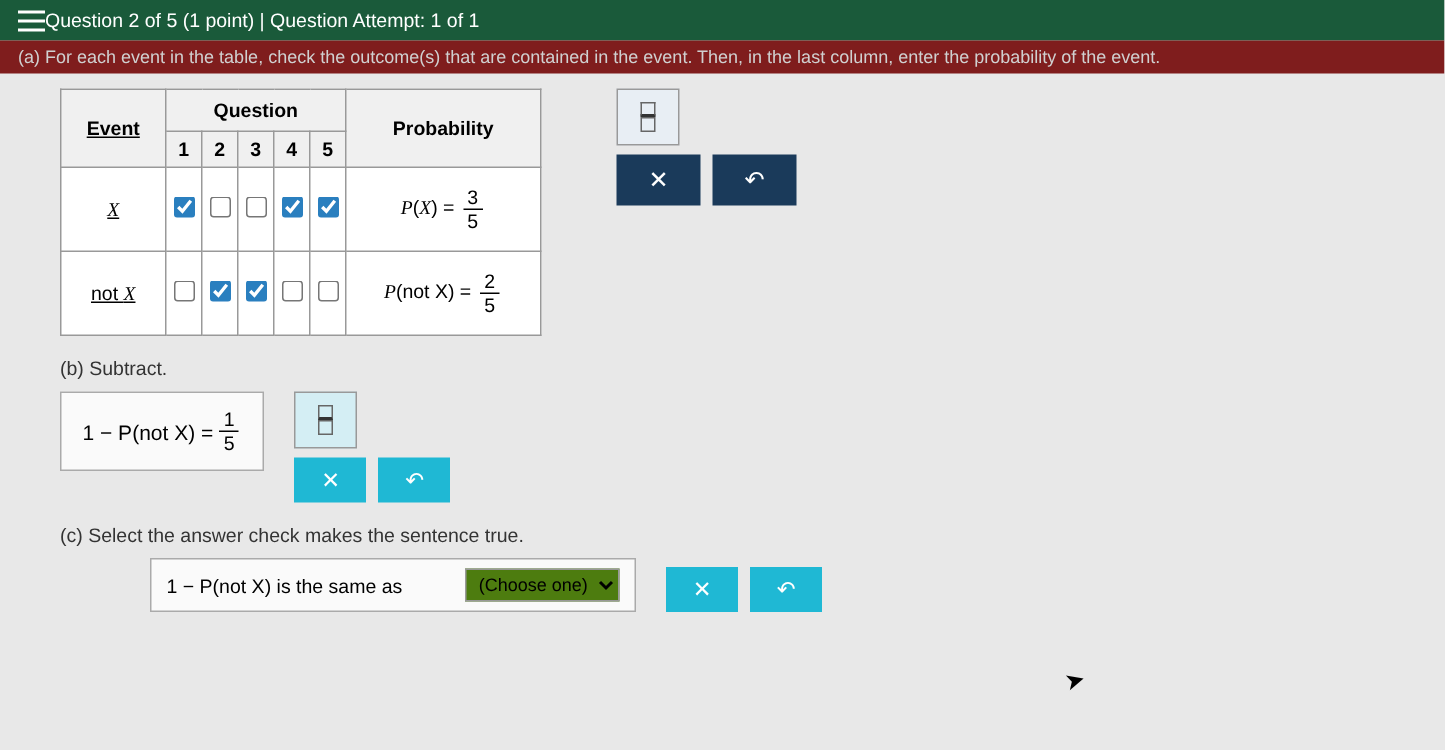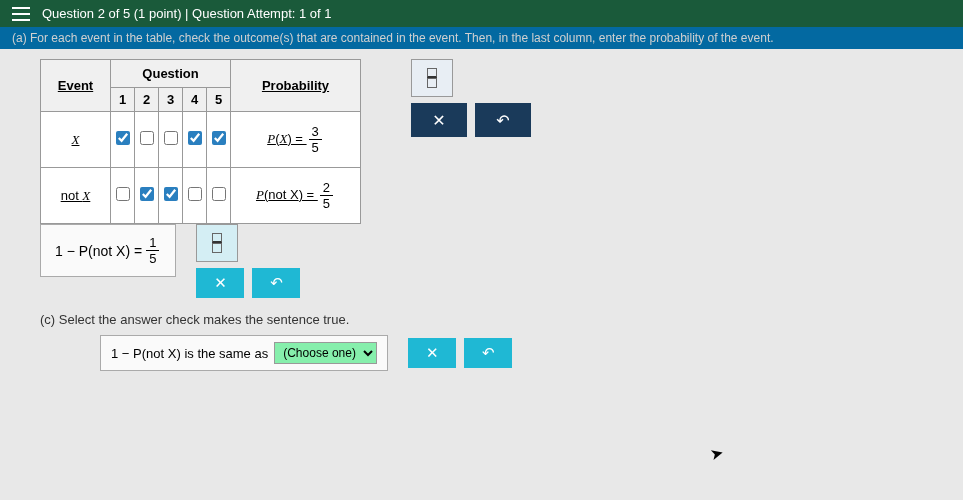--- a/index.html
+++ b/index.html
@@ -11,36 +11,35 @@
       overflow: hidden;
       position: relative;
     }
     .header {
       background: #1a5a3a;
       color: white;
       padding: 6px 12px;
       font-size: 13px;
       display: flex;
       align-items: center;
-      gap: 12px;
     }
     .hamburger {
       width: 18px;
       height: 14px;
       display: flex;
       flex-direction: column;
       justify-content: space-between;
     }
     .hamburger span {
       height: 2px;
       background: white;
       width: 100%;
     }
     .instruction {
-      background: #0369a1;
+      background: #7f1d1d;
       color: #d0d0d0;
       padding: 4px 12px;
       font-size: 12px;
       white-space: nowrap;
       overflow: hidden;
     }
     .content {
       padding: 10px 40px;
       position: relative;
     }
@@ -58,21 +57,21 @@
       text-align: center;
       font-size: 13px;
     }
     table.event-table th {
       background: #f0f0f0;
       padding: 6px 8px;
       font-weight: bold;
     }
     .event-col { width: 70px; padding: 8px 4px !important; text-decoration: underline; }
     .outcome-col { width: 24px; padding: 4px 2px !important; }
-    .prob-col { width: 130px; padding: 8px 4px !important; text-decoration: underline; }
+    .prob-col { width: 130px; padding: 8px 4px !important; }
     .row-tall td { height: 56px; }
     input[type="checkbox"] {
       width: 14px;
       height: 14px;
       accent-color: #2a7fbf;
     }
     .fraction {
       display: inline-flex;
       flex-direction: column;
       align-items: center;
@@ -142,38 +141,39 @@
       background: #fafafa;
       padding: 10px 14px;
       font-size: 14px;
       display: flex;
       align-items: center;
     }
     .toolbox-b { display: flex; flex-direction: column; gap: 6px; }
     .toolbox-b .btn-row .btn-cyan { width: 48px; height: 30px; }
     .section-c .select-row {
       display: flex;
-      align-items: center;
+      align-items: flex-end;
       gap: 20px;
       margin-left: 60px;
     }
     .sentence-box {
       border: 1px solid #aaa;
       background: #fafafa;
       padding: 6px 10px;
       font-size: 13px;
       display: flex;
       align-items: center;
       gap: 6px;
     }
     select {
       font-size: 12px;
       padding: 2px 4px;
       border: 1px solid #999;
-      background: #86efac;
+      background: #4d7c0f;
+      margin-left: 36px;
     }
     .cursor {
       position: absolute;
       left: 710px;
       top: 395px;
       font-size: 16px;
       transform: rotate(-15deg);
     }
   </style>
 </head>
@@ -247,20 +247,21 @@
             <span></span>
           </div>
       </div>
       <div class="btn-row">
         <button class="btn-dark">✕</button>
         <button class="btn-dark">↶</button>
       </div>
     </div>
   </div>
 
+  <div class="section-label">(b)  Subtract.</div>
   <div class="section-b">
     <div class="eq-box">
       <span>1 − P</span>(<span>not X</span>) =
       <span class="fraction" style="margin-left:4px;">
           <span class="num">1</span>
           <span class="den">5</span>
         </span>
     </div>
     <div class="toolbox-b">
       <div class="toolbox-frac" style="background:#d4eef4;">

